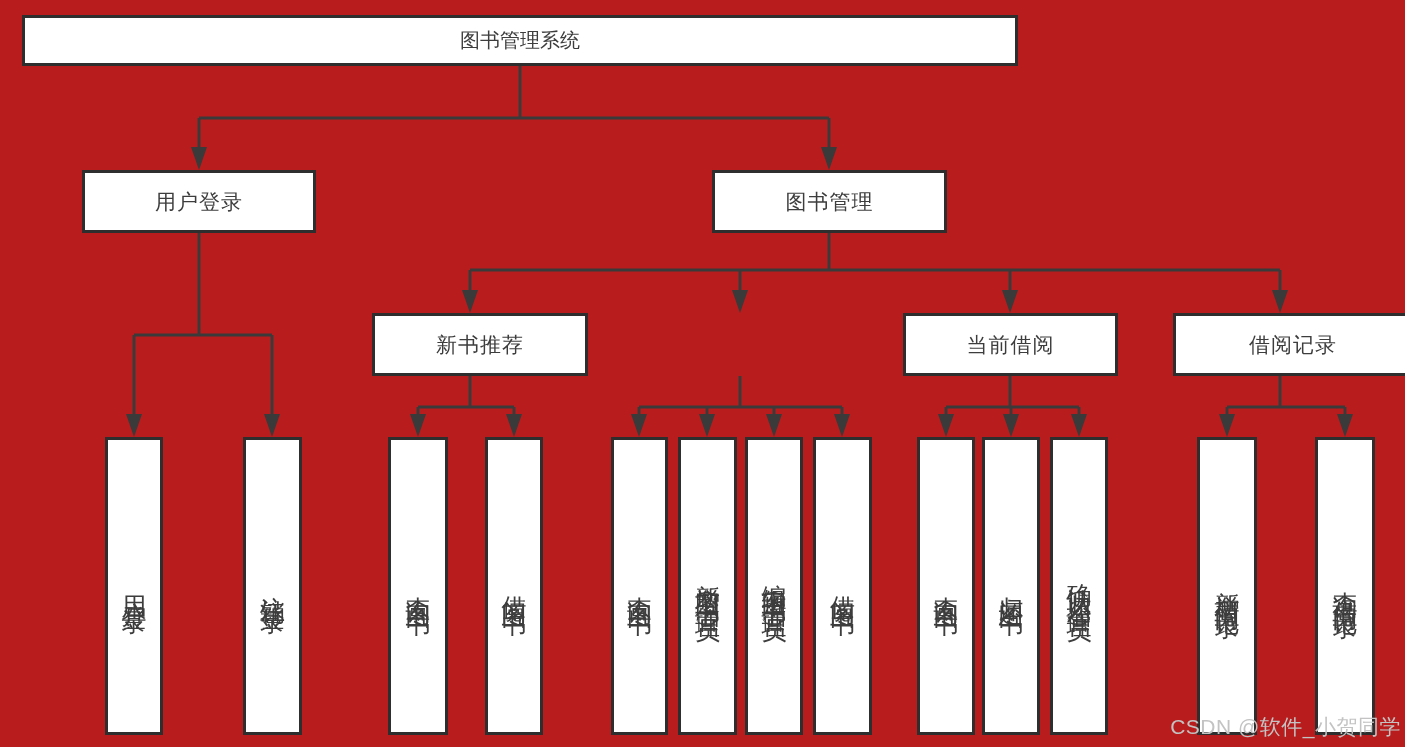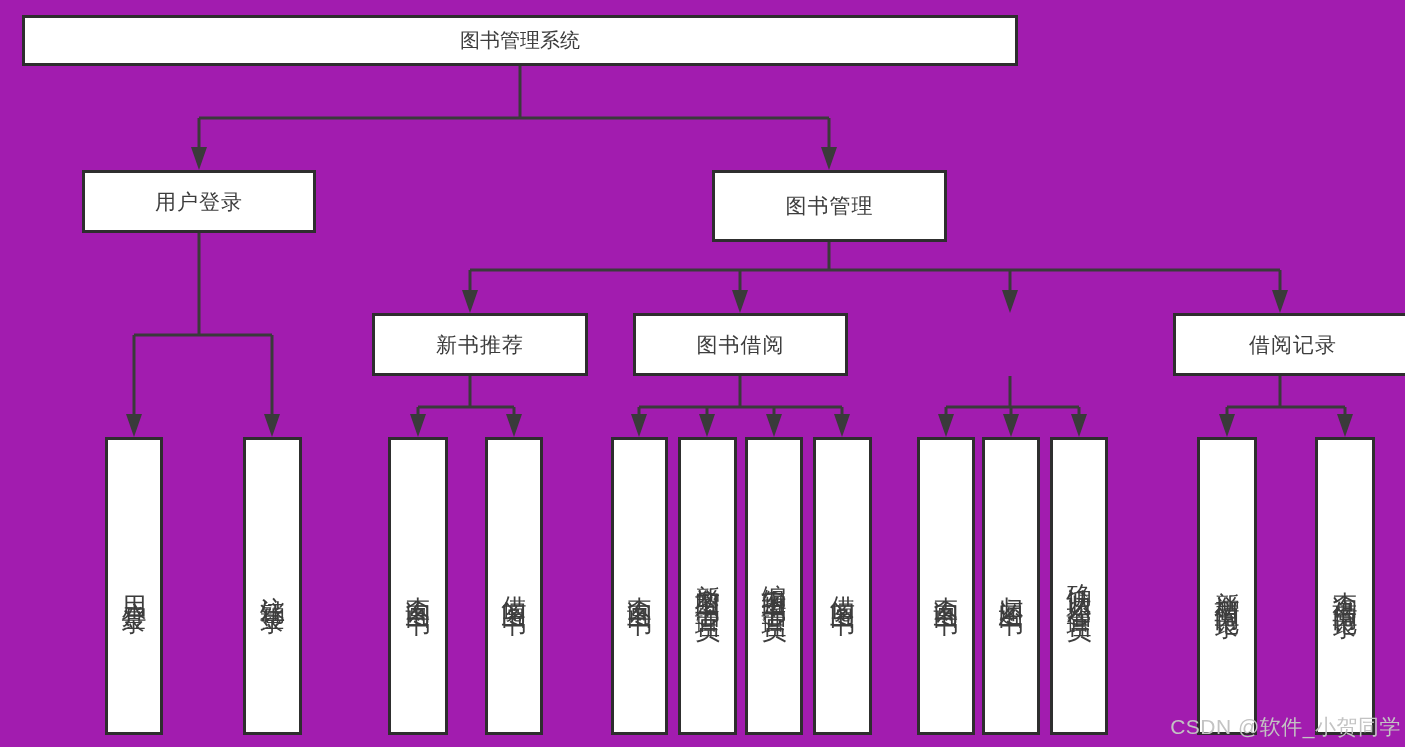--- a/index.html
+++ b/index.html
@@ -1,20 +1,20 @@
 <!DOCTYPE html>
 <html><head>
 <meta charset="utf-8">
 <style>
   html, body { margin: 0; padding: 0; background: #ffffff; }
   #canvas {
     position: relative;
     width: 1405px;
     height: 747px;
-    background: #a21caf;
+    background: #b91c1c;
     font-family: "Liberation Sans", "DejaVu Sans", sans-serif;
     overflow: hidden;
   }
   #wires { position: absolute; left: 0; top: 0; z-index: 1; }
   .node {
     position: absolute;
     box-sizing: border-box;
     border: 3px solid #2e2e2e;
     background: #ffffff;
     display: flex;
@@ -29,21 +29,21 @@
     writing-mode: vertical-rl;
     text-orientation: mixed;
     font-size: 25px;
     letter-spacing: 5px;
     line-height: 1;
     color: #3d3d3d;
   }
   
   .root-node { left: 22px;  top: 15px;  width: 996px; height: 51px; }
   #n-l2a     { left: 82px;  top: 170px; width: 234px; height: 63px; }
-  #n-l2b     { left: 712px; top: 170px; width: 235px; height: 72px; }
+  #n-l2b     { left: 712px; top: 170px; width: 235px; height: 63px; }
   #n-l3a     { left: 372px; top: 313px; width: 216px; height: 63px; }
   #n-l3b     { left: 633px; top: 313px; width: 215px; height: 63px; }
   #n-l3c     { left: 903px; top: 313px; width: 215px; height: 63px; }
   #n-l3d     { left: 1173px;top: 313px; width: 240px; height: 63px; }
   .leaf      { top: 437px; height: 298px; }
   #lf1  { left: 105px;  width: 58px; }
   #lf2  { left: 243px;  width: 59px; }
   #lf3  { left: 388px;  width: 60px; }
   #lf4  { left: 485px;  width: 58px; }
   #lf5  { left: 611px;  width: 57px; }
@@ -134,22 +134,22 @@
   <div class="node h-node" id="n-l2a">
     <span>用户登录</span>
   </div>
   <div class="node h-node" id="n-l2b">
     <span>图书管理</span>
   </div>
 
   <div class="node h-node" id="n-l3a">
     <span>新书推荐</span>
   </div>
-  <div class="node h-node" id="n-l3b">
-    <span>图书借阅</span>
+  <div class="node h-node" id="n-l3c">
+    <span>当前借阅</span>
   </div>
   <div class="node h-node" id="n-l3d">
     <span>借阅记录</span>
   </div>
 
   <div class="node leaf" id="lf1">
     <span class="vtext">用户登录</span>
   </div>
   <div class="node leaf" id="lf2">
     <span class="vtext">注销登录</span>

